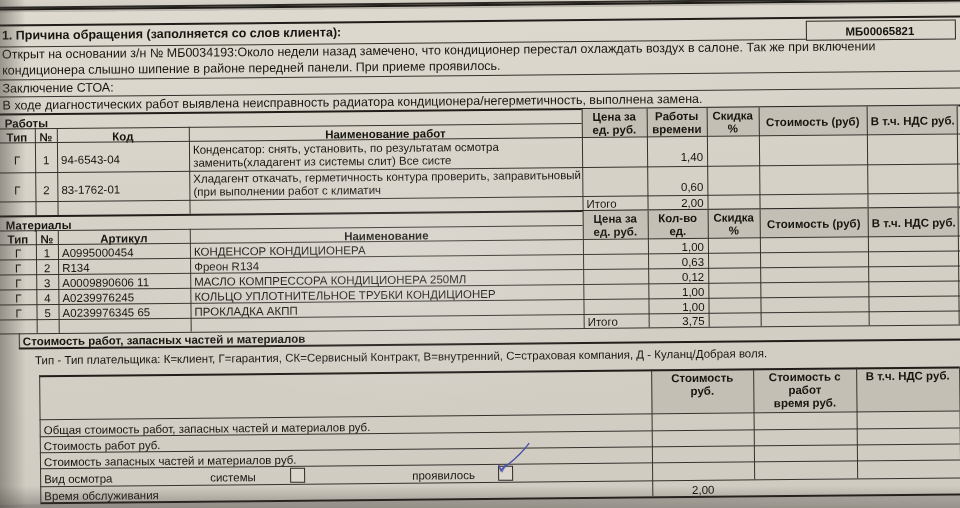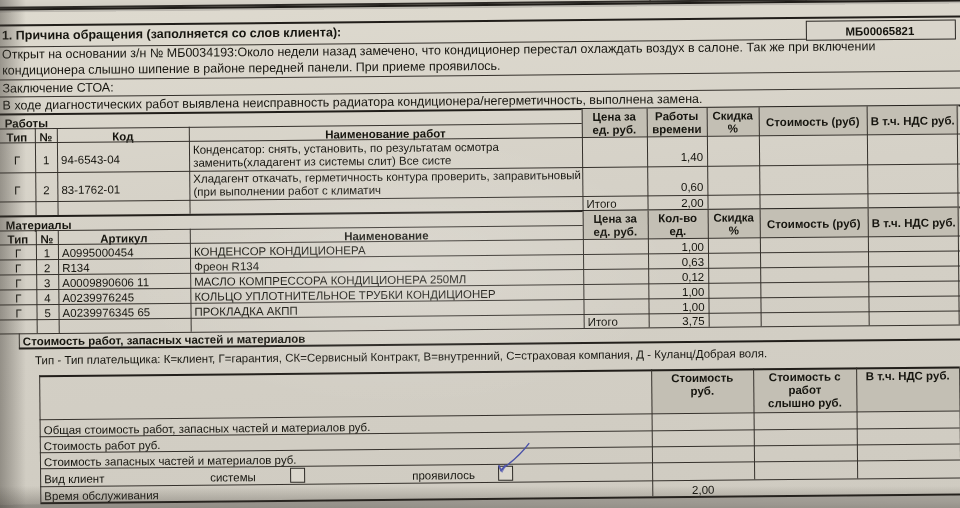--- a/index.html
+++ b/index.html
@@ -311,42 +311,42 @@
 
     <div class="hdrfill" style="left:650px; top:371px; width:308px; height:44px;"></div>
 
     <div class="line hl2" style="left:38px; top:371px; width:920px;"></div>
 
     <div class="tx b c" style="left:650px; top:374px; width:102px;">Стоимость</div>
     <div class="tx b c" style="left:650px; top:387px; width:102px;">руб.</div>
 
     <div class="tx b c" style="left:752px; top:374px; width:103px;">Стоимость с</div>
     <div class="tx b c" style="left:752px; top:387px; width:103px;">работ</div>
-    <div class="tx b c" style="left:752px; top:400px; width:103px;">слышно руб.</div>
+    <div class="tx b c" style="left:752px; top:400px; width:103px;">время руб.</div>
 
     <div class="tx b c" style="left:855px; top:374px; width:103px;">В т.ч. НДС руб.</div>
 
     <div class="line hl" style="left:38px; top:415px; width:920px;"></div>
 
     <div>
       <div class="tx" style="left:42px; top:420px;">Общая стоимость работ, запасных частей и материалов руб.</div>
     </div>
     <div class="line hl" style="left:38px; top:432px; width:920px;"></div>
 
     <div>
       <div class="tx" style="left:42px; top:436px;">Стоимость работ руб.</div>
     </div>
     <div class="line hl" style="left:38px; top:448px; width:920px;"></div>
 
     <div>
       <div class="tx" style="left:42px; top:452px;">Стоимость запасных частей и материалов руб.</div>
     </div>
     <div class="line hl" style="left:38px; top:464px; width:920px;"></div>
 
-    <div class="tx" style="left:42px; top:469px;">Вид клиент</div>
+    <div class="tx" style="left:42px; top:469px;">Вид осмотра</div>
     <div class="tx" style="left:208px; top:469px;">системы</div>
     <div class="chk" style="left:288px; top:466px;"></div>
     <div class="tx" style="left:410px; top:469px;">проявилось</div>
     <div class="chk" style="left:496px; top:466px;"></div>
 
     <svg class="pen" style="left:487px; top:442px; width:50px; height:40px;" viewBox="0 0 50 40">
       <path d="M40 2 C34 10, 26 18, 12 28" stroke="#4b52a8" stroke-width="1.4" fill="none" stroke-linecap="round"></path>
       <path d="M10 24 L12 29 L16 24" stroke="#4b52a8" stroke-width="1.6" fill="none" stroke-linecap="round" stroke-linejoin="round"></path>
       <path d="M10 25 L13 30 L17 23" stroke="#5a60b4" stroke-width="1.1" fill="none" opacity="0.75"></path>
     </svg>

